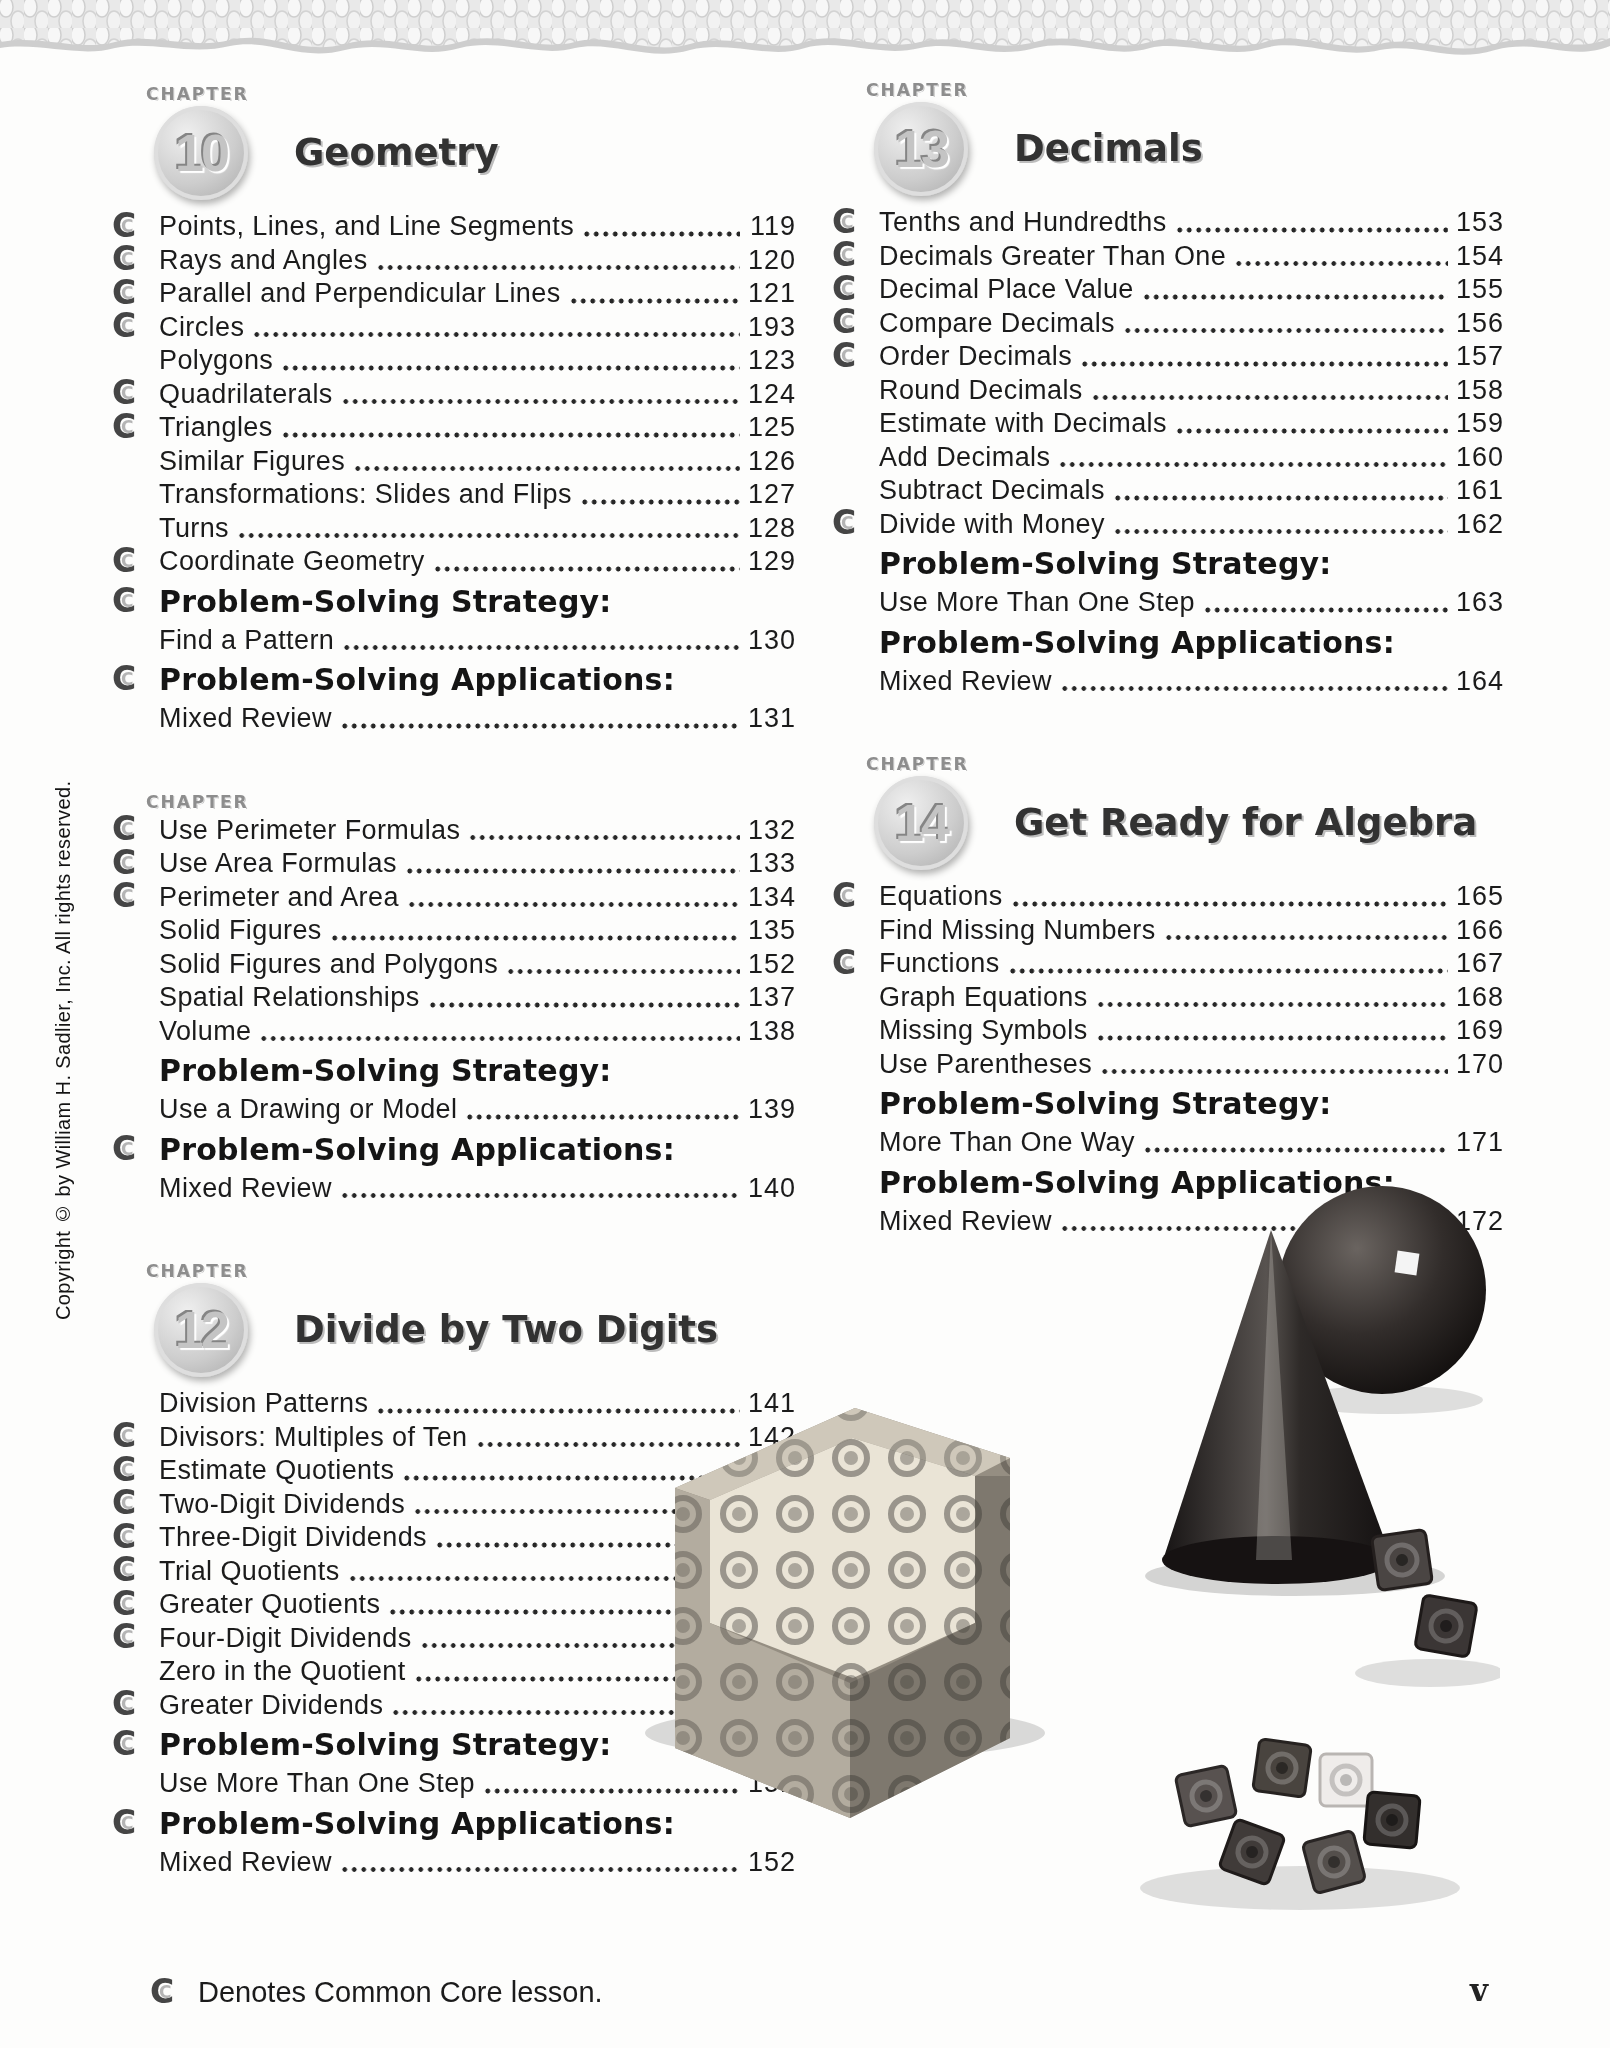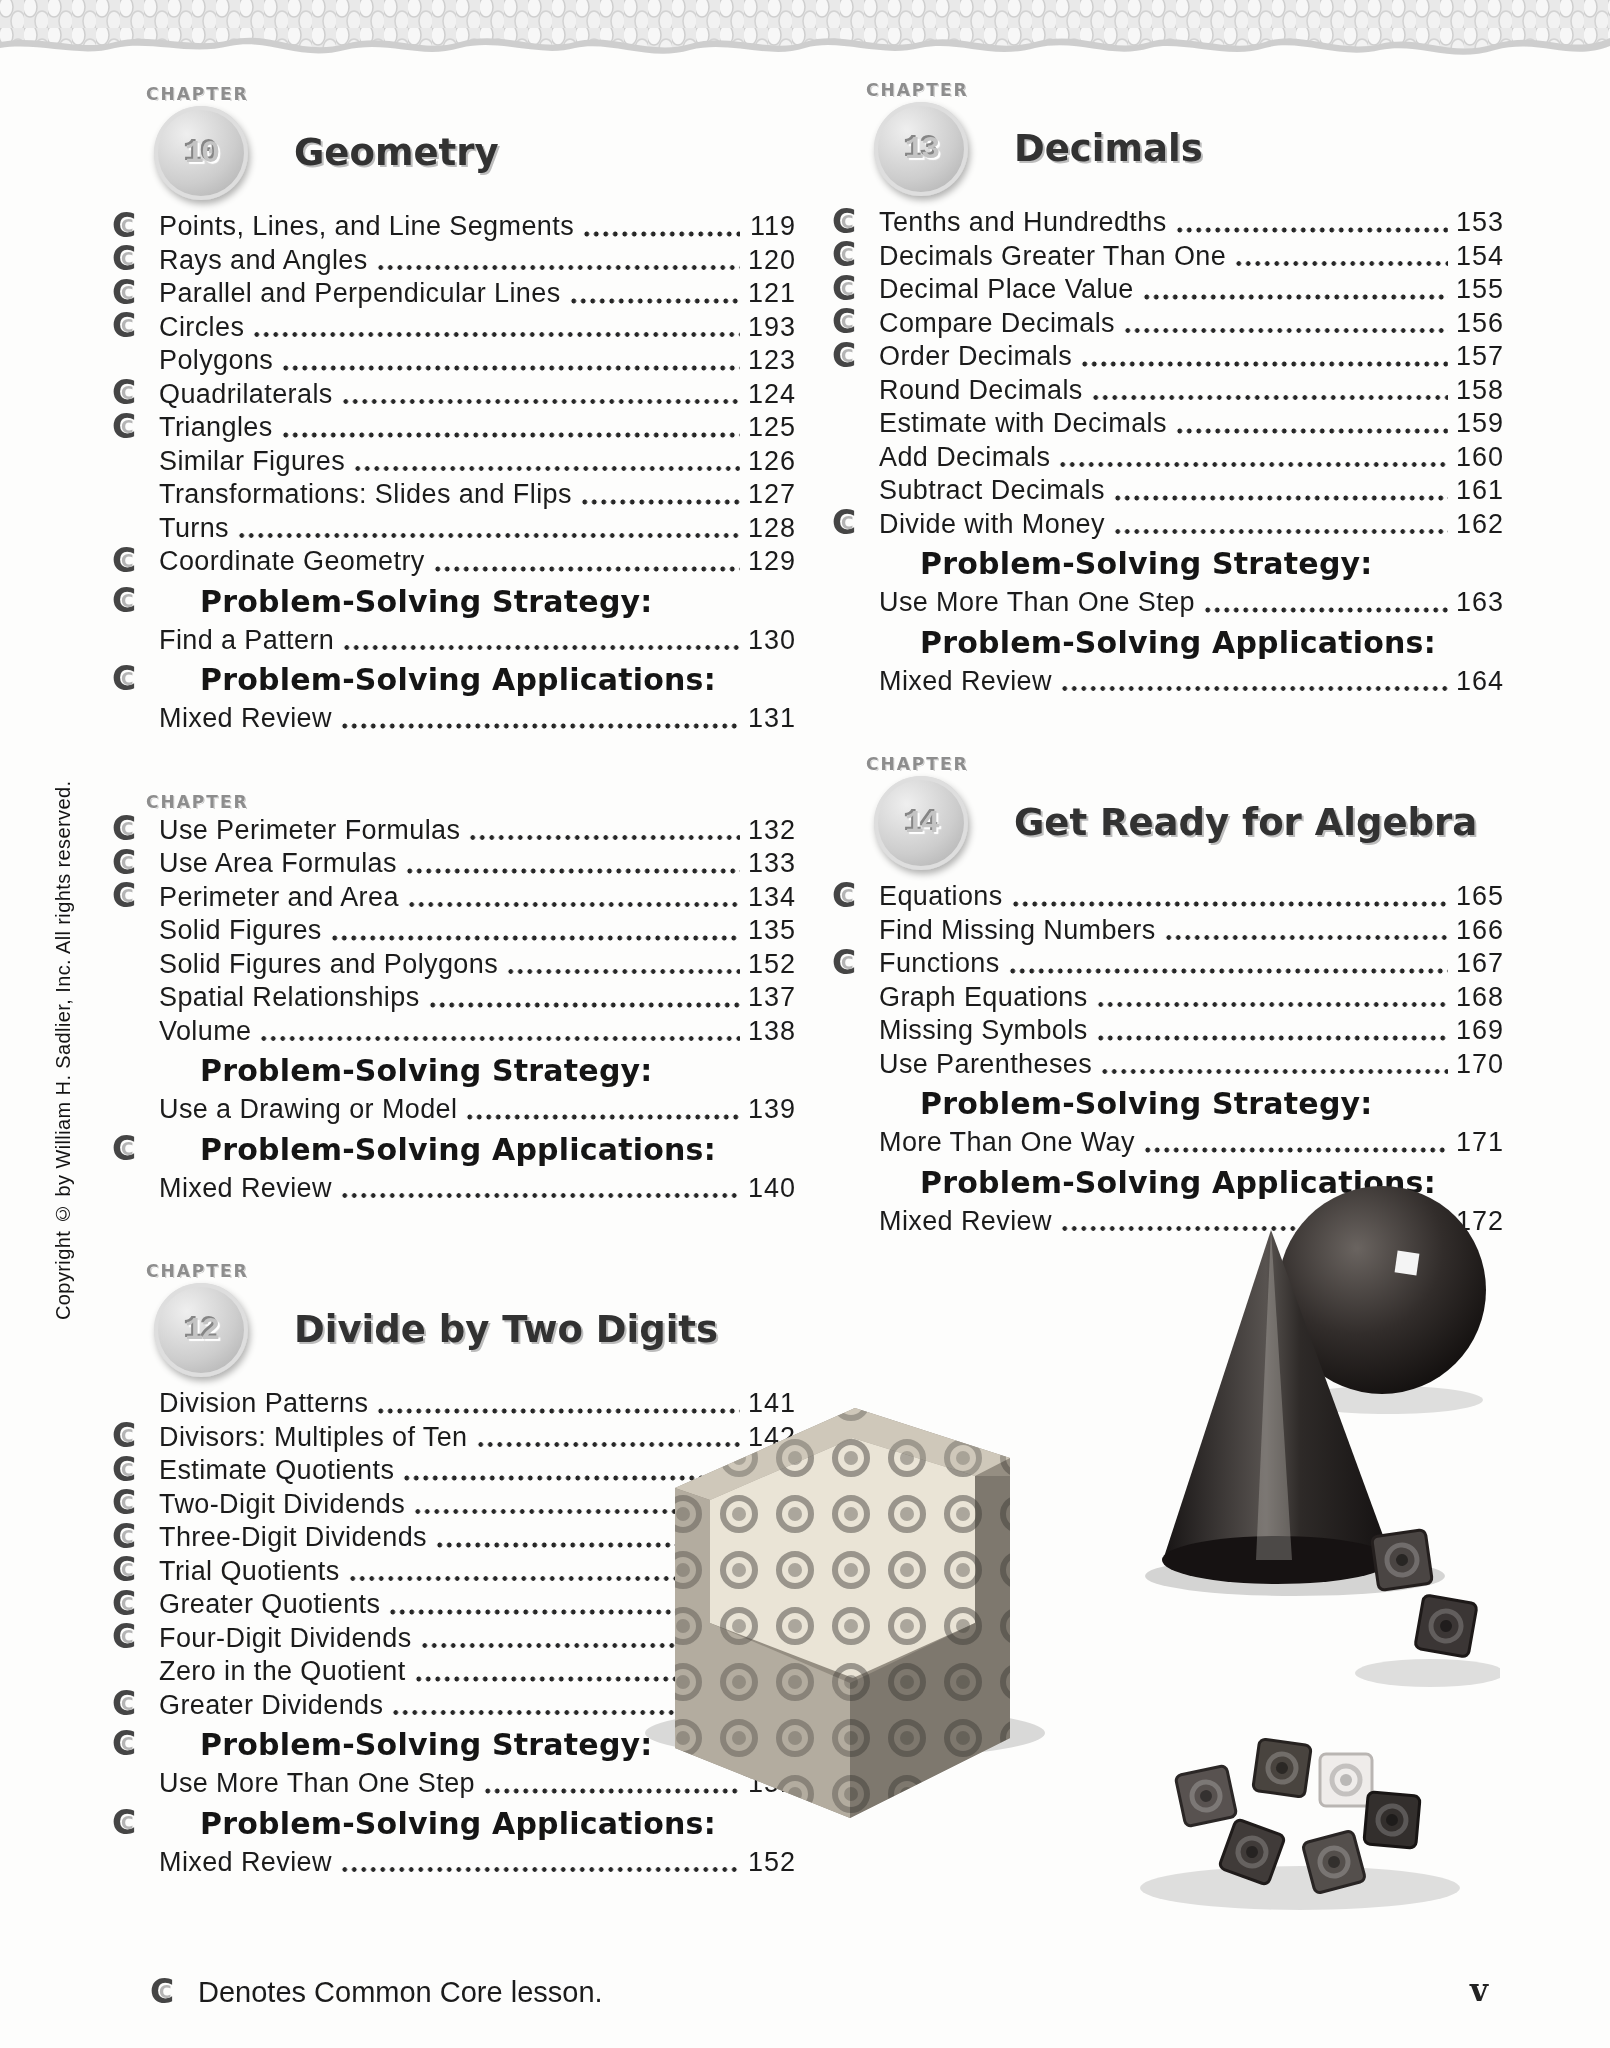--- a/index.html
+++ b/index.html
@@ -27,21 +27,21 @@
     text-shadow:0 1px 0 #fff,1px 1px 0 #bdbdbd;
   }
   .ch-head{display:flex;align-items:center;gap:46px;margin:2px 0 10px 42px;}
   .ch-badge{
     flex:none;width:94px;height:94px;border-radius:50%;
     background:radial-gradient(circle at 35% 30%,#efefef,#cdcdcd 55%,#a6a6a6);
     box-shadow:2px 4px 7px rgba(0,0,0,.30), inset 0 0 0 4px #dedede;
     display:flex;align-items:center;justify-content:center;
   }
   .ch-badge span{
-    font-family:Liberation Mono, monospace;font-weight:800;font-size:32px;
+    font-family:Liberation Sans, sans-serif;font-weight:800;font-size:52px;
     color:#c4c4c4;letter-spacing:-3px;
     text-shadow:-2px -2px 0 #858585,2px 2px 1px #fff;
   }
   .ch-title{
     margin:0;font-family:"DejaVu Sans",sans-serif;font-weight:800;
     font-size:37px;line-height:44px;color:#323232;
     text-shadow:2px 2px 0 #bdbdbd;
   }
   
   .toc-item{display:flex;align-items:baseline;font-size:27px;line-height:33.5px;letter-spacing:.4px;}
@@ -50,21 +50,21 @@
   .sub .lbl{padding-left:47px;}
   .dots{
     flex:1;height:12px;align-self:flex-end;margin:0 4px 5px 8px;
     background-image:radial-gradient(circle,#262626 2.1px,transparent 2.7px);
     background-size:9.5px 9.5px;background-repeat:repeat-x;background-position:0 100%;
   }
   .pg{flex:none;min-width:52px;text-align:right;letter-spacing:1px;}
   .toc-heading{
     display:flex;margin:3px 0 2px 0;
     font-family:"DejaVu Sans",sans-serif;font-weight:800;
-    font-size:30px;line-height:40px;color:#151515;letter-spacing:.2px;gap:41px;
+    font-size:30px;line-height:40px;color:#151515;letter-spacing:.2px;
   }
   
   .cc{position:relative;display:inline-block;width:36px;height:30px;}
   .cc-o{position:absolute;left:0;top:-2px;font-family:"DejaVu Sans",sans-serif;font-weight:800;
         font-size:33px;line-height:32px;color:#454545;}
   .cc-i{position:absolute;left:9px;top:5px;font-family:"DejaVu Sans",sans-serif;font-weight:800;
         font-size:17px;line-height:18px;color:#b4b4b4;}
   
   .footer{position:absolute;left:150px;top:1976px;display:flex;align-items:center;gap:12px;font-size:29px;}
   .pageno{position:absolute;right:122px;top:1972px;font-family:"DejaVu Serif",serif;font-weight:bold;font-size:31px;color:#222;}

